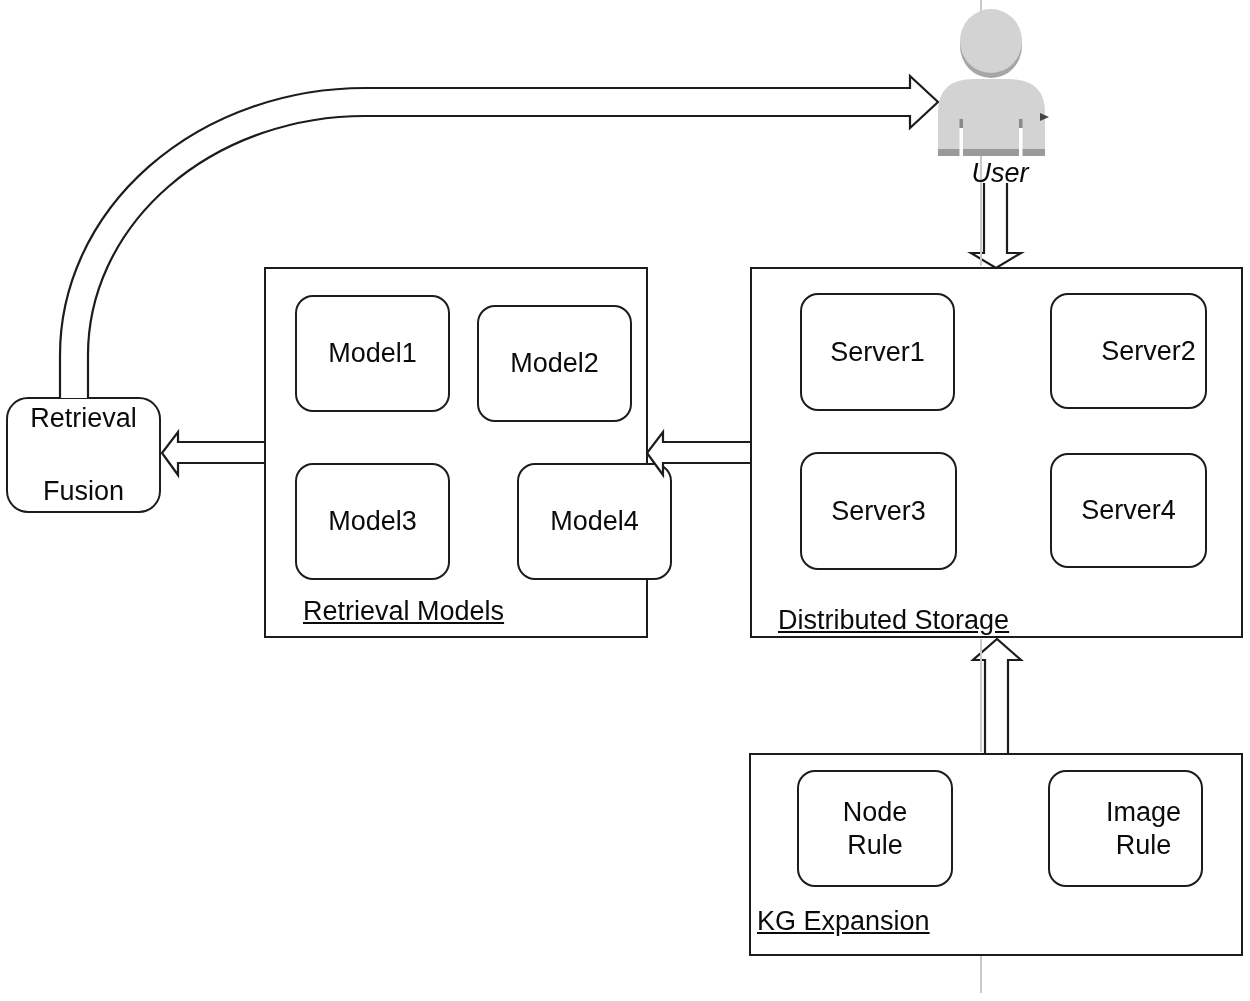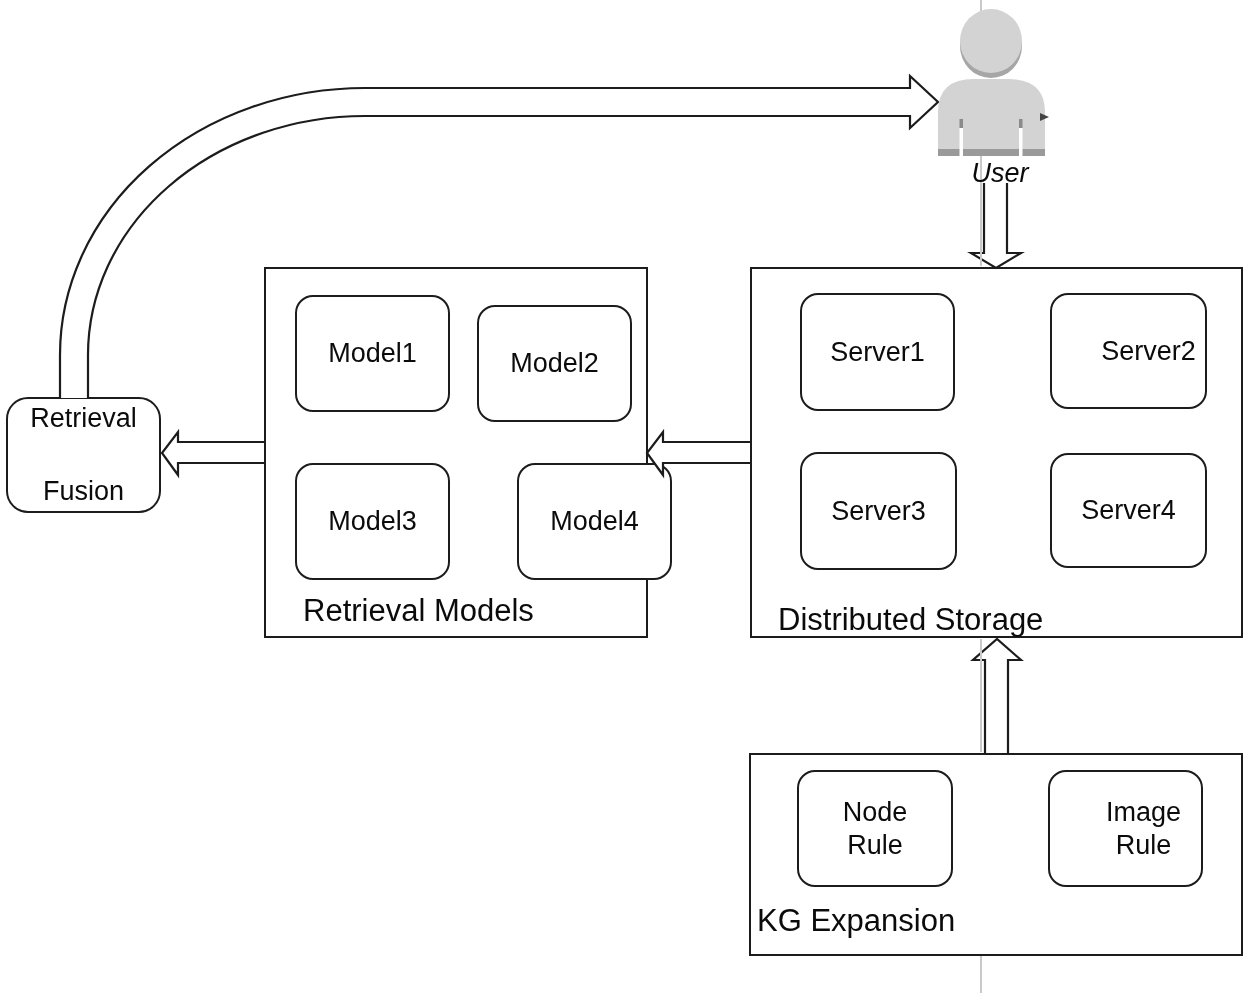--- a/index.html
+++ b/index.html
@@ -29,24 +29,25 @@
     flex-direction: column;
     align-items: center;
     justify-content: center;
     text-align: center;
     font-size: 27px;
     line-height: 33px;
     z-index: 2;
   }
   .grouplabel {
     position: absolute;
-    font-size: 31px;
+    font-size: 27px;
     line-height: 30px;
     white-space: nowrap;
     z-index: 3;
+    text-decoration: underline;
   }
   #fusion-box {
     position: absolute;
     left: 6px; top: 397px; width: 155px; height: 116px;
     box-sizing: border-box;
     border: 2.2px solid #1c1c1c;
     border-radius: 22px;
     background: #ffffff;
     display: flex; flex-direction: column;
     align-items: center; justify-content: center;

